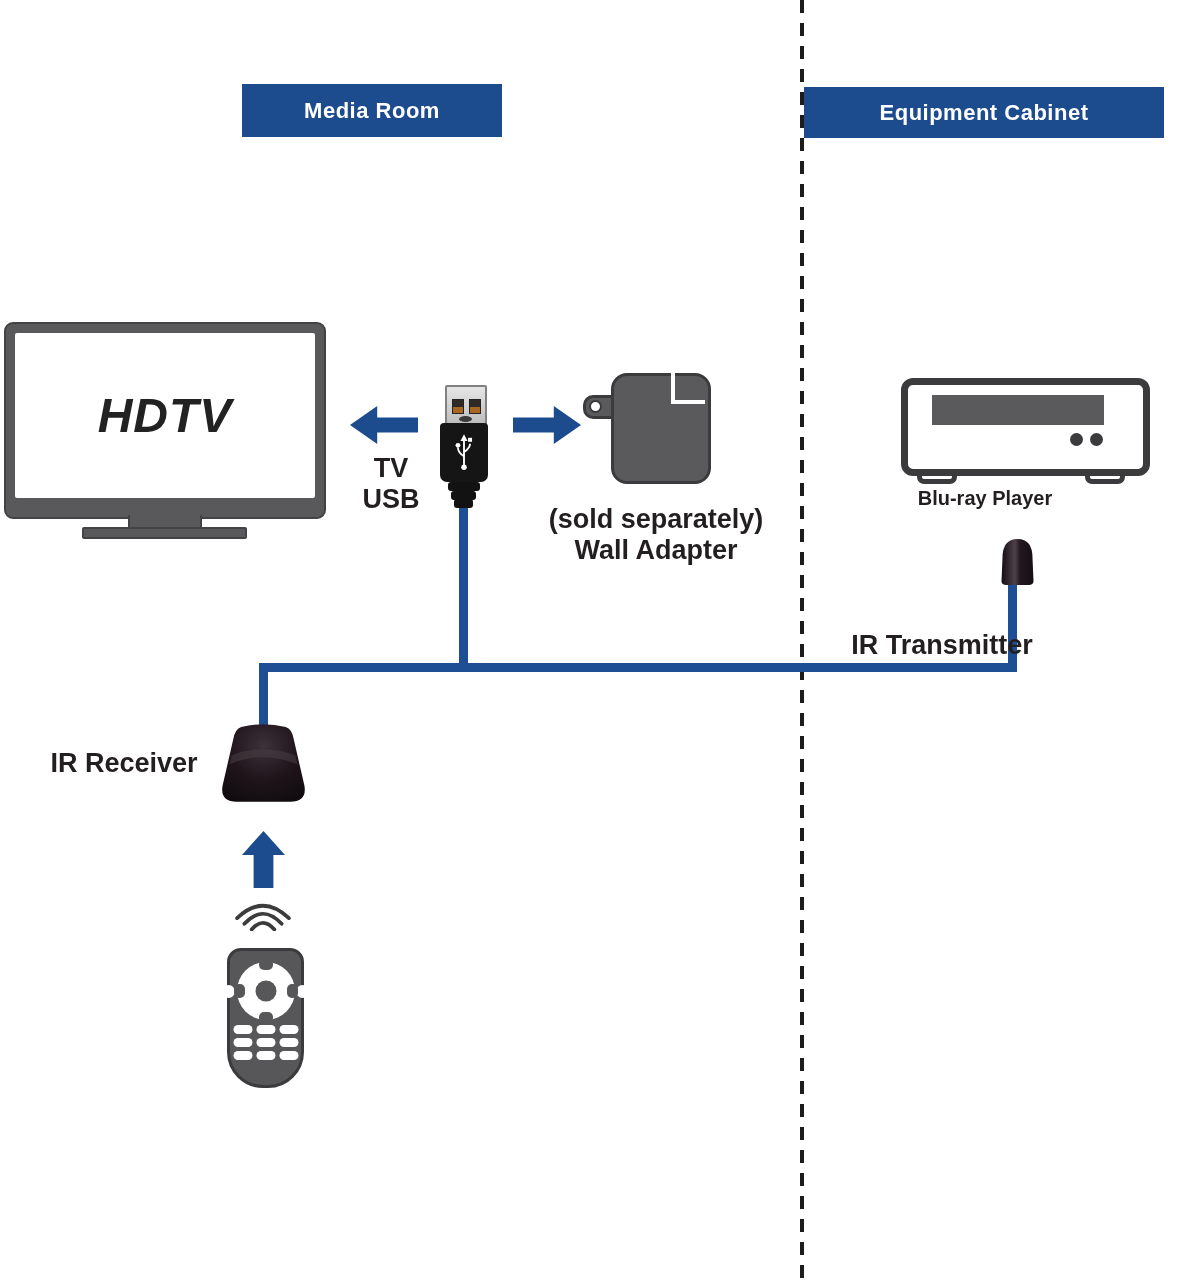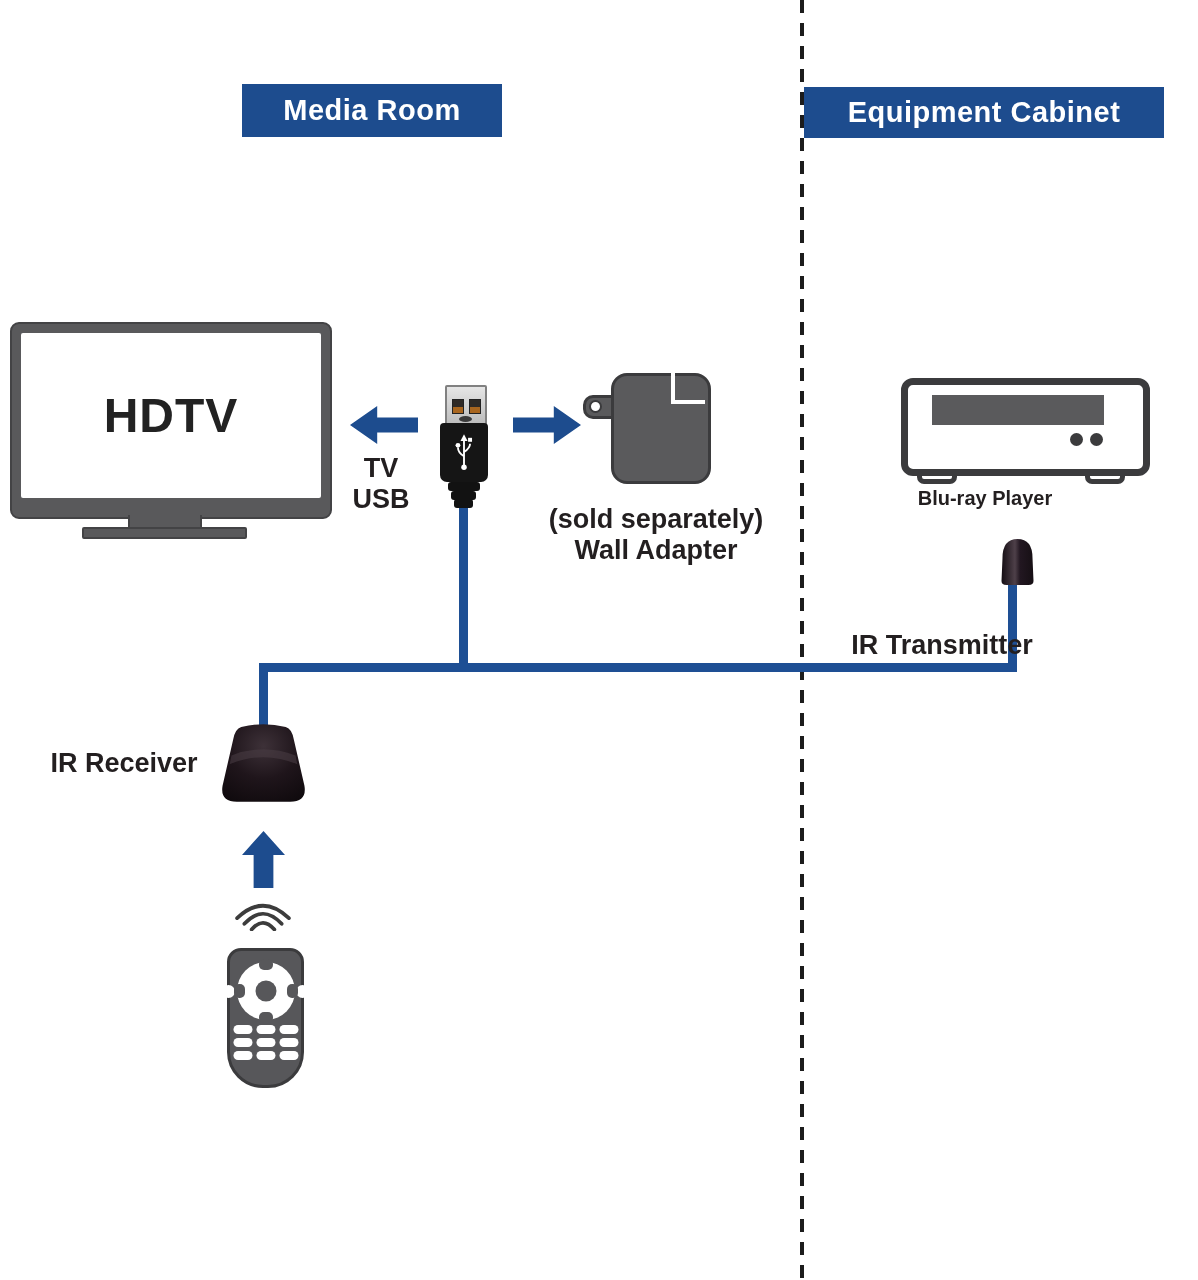--- a/index.html
+++ b/index.html
@@ -10,32 +10,32 @@
   .abs{position:absolute;}
 
   
   .divider{
     left:800px;top:0;width:4px;height:1280px;
     background:repeating-linear-gradient(to bottom,var(--divider) 0 13px,transparent 13px 23px);
   }
 
   
   .zone-header{
-    background:var(--accent);color:#fff;font-weight:bold;font-size:29px;
+    background:var(--accent);color:#fff;font-weight:bold;font-size:22px;
     display:flex;align-items:center;justify-content:center;letter-spacing:.5px;
   }
   .hdr-media{left:242px;top:84px;width:260px;height:53px;}
   .hdr-equip{left:804px;top:87px;width:360px;height:51px;}
 
   
   .lbl{font-weight:bold;font-size:27px;line-height:1.16;color:var(--ink);text-align:center;}
 
   
-  .tv{left:10px;top:322px;width:318px;height:193px;background:var(--device-gray);
-      border:2px solid var(--device-outline);border-radius:9px;}
+  .tv{left:4px;top:322px;width:318px;height:193px;background:var(--device-gray);
+      border:2px solid var(--device-outline);border-radius:9px;font-style:italic;}
   .tv-screen{position:absolute;left:9px;top:9px;right:9px;bottom:19px;background:#fff;border-radius:2px;
       display:flex;align-items:center;justify-content:center;}
   .tv-text{font-size:48px;font-weight:bold;letter-spacing:1px;color:#222;}
   .tv-neck{left:128px;top:515px;width:70px;height:13px;background:var(--device-gray);
       border-left:2px solid var(--device-outline);border-right:2px solid var(--device-outline);}
   .tv-base{left:82px;top:527px;width:161px;height:8px;background:var(--device-gray);
       border:2px solid var(--device-outline);border-radius:2px;}
 
   
   .wire{background:var(--wire);}
@@ -126,21 +126,21 @@
       <span class="tv-text">HDTV</span>
     </div>
   </div>
   <div class="abs tv-neck"></div>
   <div class="abs tv-base"></div>
 
 
   <div class="abs arrow arrow-left"></div>
   <div class="abs arrow arrow-right"></div>
 
-  <div class="abs lbl" style="left:333px;top:453px;width:96px;">TV USB</div>
+  <div class="abs lbl" style="left:343px;top:453px;width:96px;">TV USB</div>
 
   <div class="abs usb-metal">
     <div class="usb-hole" style="left:5px;"></div>
     <div class="usb-hole" style="left:22px;"></div>
     <div class="usb-oval"></div>
   </div>
   <div class="abs usb-body">
     <svg width="22" height="40" viewBox="0 0 20 36">
       <path d="M10 31 L10 6" stroke="#fff" stroke-width="1.7" fill="none"></path>
       <path d="M10 1 L13.2 7 L6.8 7 Z" fill="#fff"></path>

